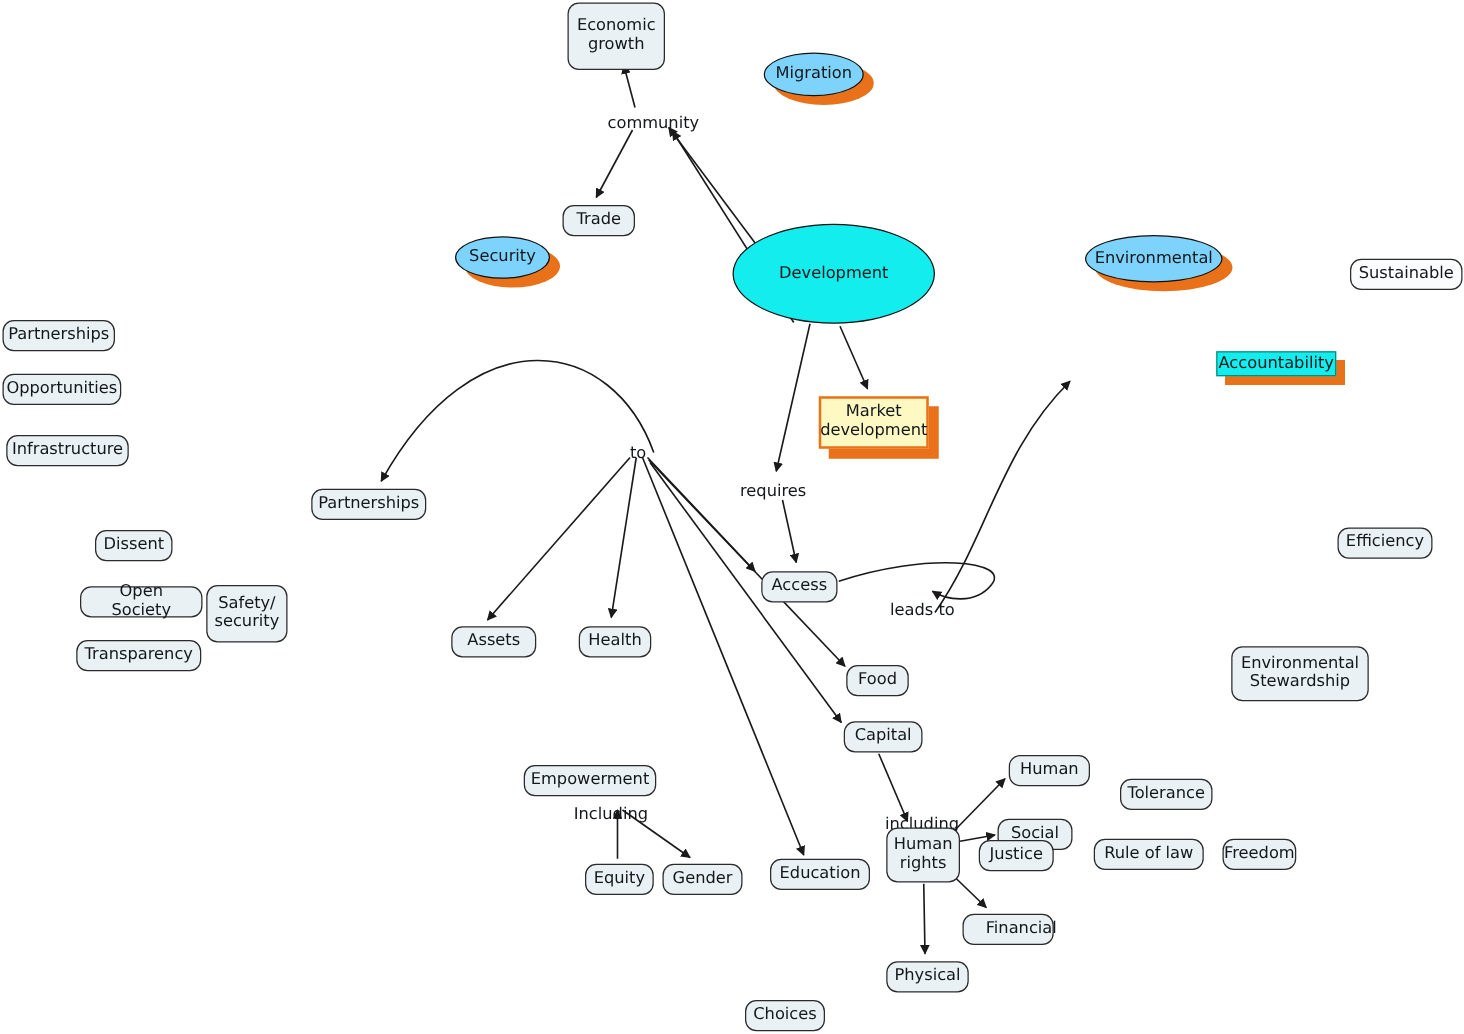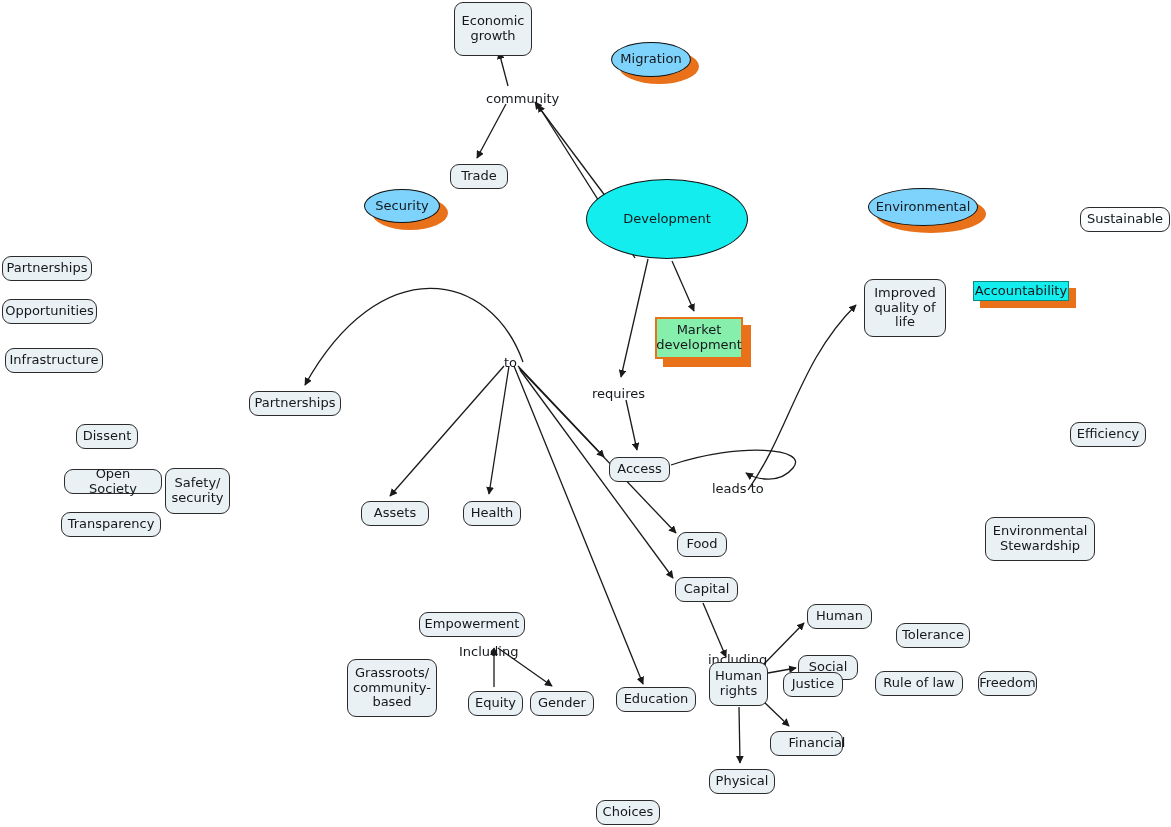--- a/index.html
+++ b/index.html
@@ -73,21 +73,21 @@
     border: 1.2px solid #0b8a7e;
     padding: 2px 6px;
   }
   .rect-shadow {
     position: absolute;
     background: #e8711a;
     z-index: 0;
   }
   
   .box-orange {
-    background: #86efac;
+    background: #fef9c3;
     border: 2.5px solid #e8711a;
     padding: 4px 7px;
   }
   .linklabel {
     position: absolute;
     font-size: 13px;
     color: #14181c;
     background: transparent;
     white-space: nowrap;
   }
@@ -162,23 +162,20 @@
   <div class="node ellipse layer2" style="left:364px;top:189px;width:76px;height:34px;">Security</div>
 
   <div class="node ellipse-plain layer2" style="left:586px;top:179px;width:162px;height:80px;">Development</div>
 
   <div class="node ellipse layer2" style="left:868px;top:188px;width:110px;height:38px;">Environmental</div>
 
   <div class="node box-white layer2" style="left:1080px;top:200px;width:90px;height:25px;">Sustainable</div>
 
   <div class="node rect-cyan layer2" style="left:973px;top:281px;width:96px;height:20px;">Accountability</div>
 
-  <div class="node box layer2" style="left:864px;top:279px;width:82px;height:58px;">Improved
-quality of
-life</div>
 
   <div class="node box layer2" style="left:2px;top:256px;width:90px;height:25px;">Partnerships</div>
 
   <div class="node box layer2" style="left:2px;top:299px;width:95px;height:25px;">Opportunities</div>
 
   <div class="node box layer2" style="left:5px;top:348px;width:98px;height:25px;">Infrastructure</div>
 
   <div class="node box-orange layer2" style="left:655px;top:317px;width:88px;height:42px;">Market
 development</div>
 
@@ -209,23 +206,20 @@
   <div class="node box layer3" style="left:675px;top:577px;width:63px;height:25px;">Capital</div>
 
   <div class="node box layer2" style="left:807px;top:604px;width:65px;height:25px;">Human</div>
 
   <div class="node box layer2" style="left:419px;top:612px;width:106px;height:25px;">Empowerment</div>
 
   <div class="node box layer2" style="left:896px;top:623px;width:74px;height:25px;">Tolerance</div>
 
   <div class="node box layer2" style="left:798px;top:655px;width:60px;height:25px;">Social</div>
 
-  <div class="node box layer2" style="left:347px;top:659px;width:90px;height:58px;">Grassroots/
-community-
-based</div>
 
   <div class="node box layer4" style="left:709px;top:662px;width:59px;height:44px;">Human
 rights</div>
 
   <div class="node box layer2" style="left:875px;top:671px;width:88px;height:25px;">Rule of law</div>
 
   <div class="node box layer2" style="left:978px;top:671px;width:59px;height:25px;">Freedom</div>
 
   <div class="node box layer3" style="left:783px;top:672px;width:60px;height:25px;">Justice</div>
 

